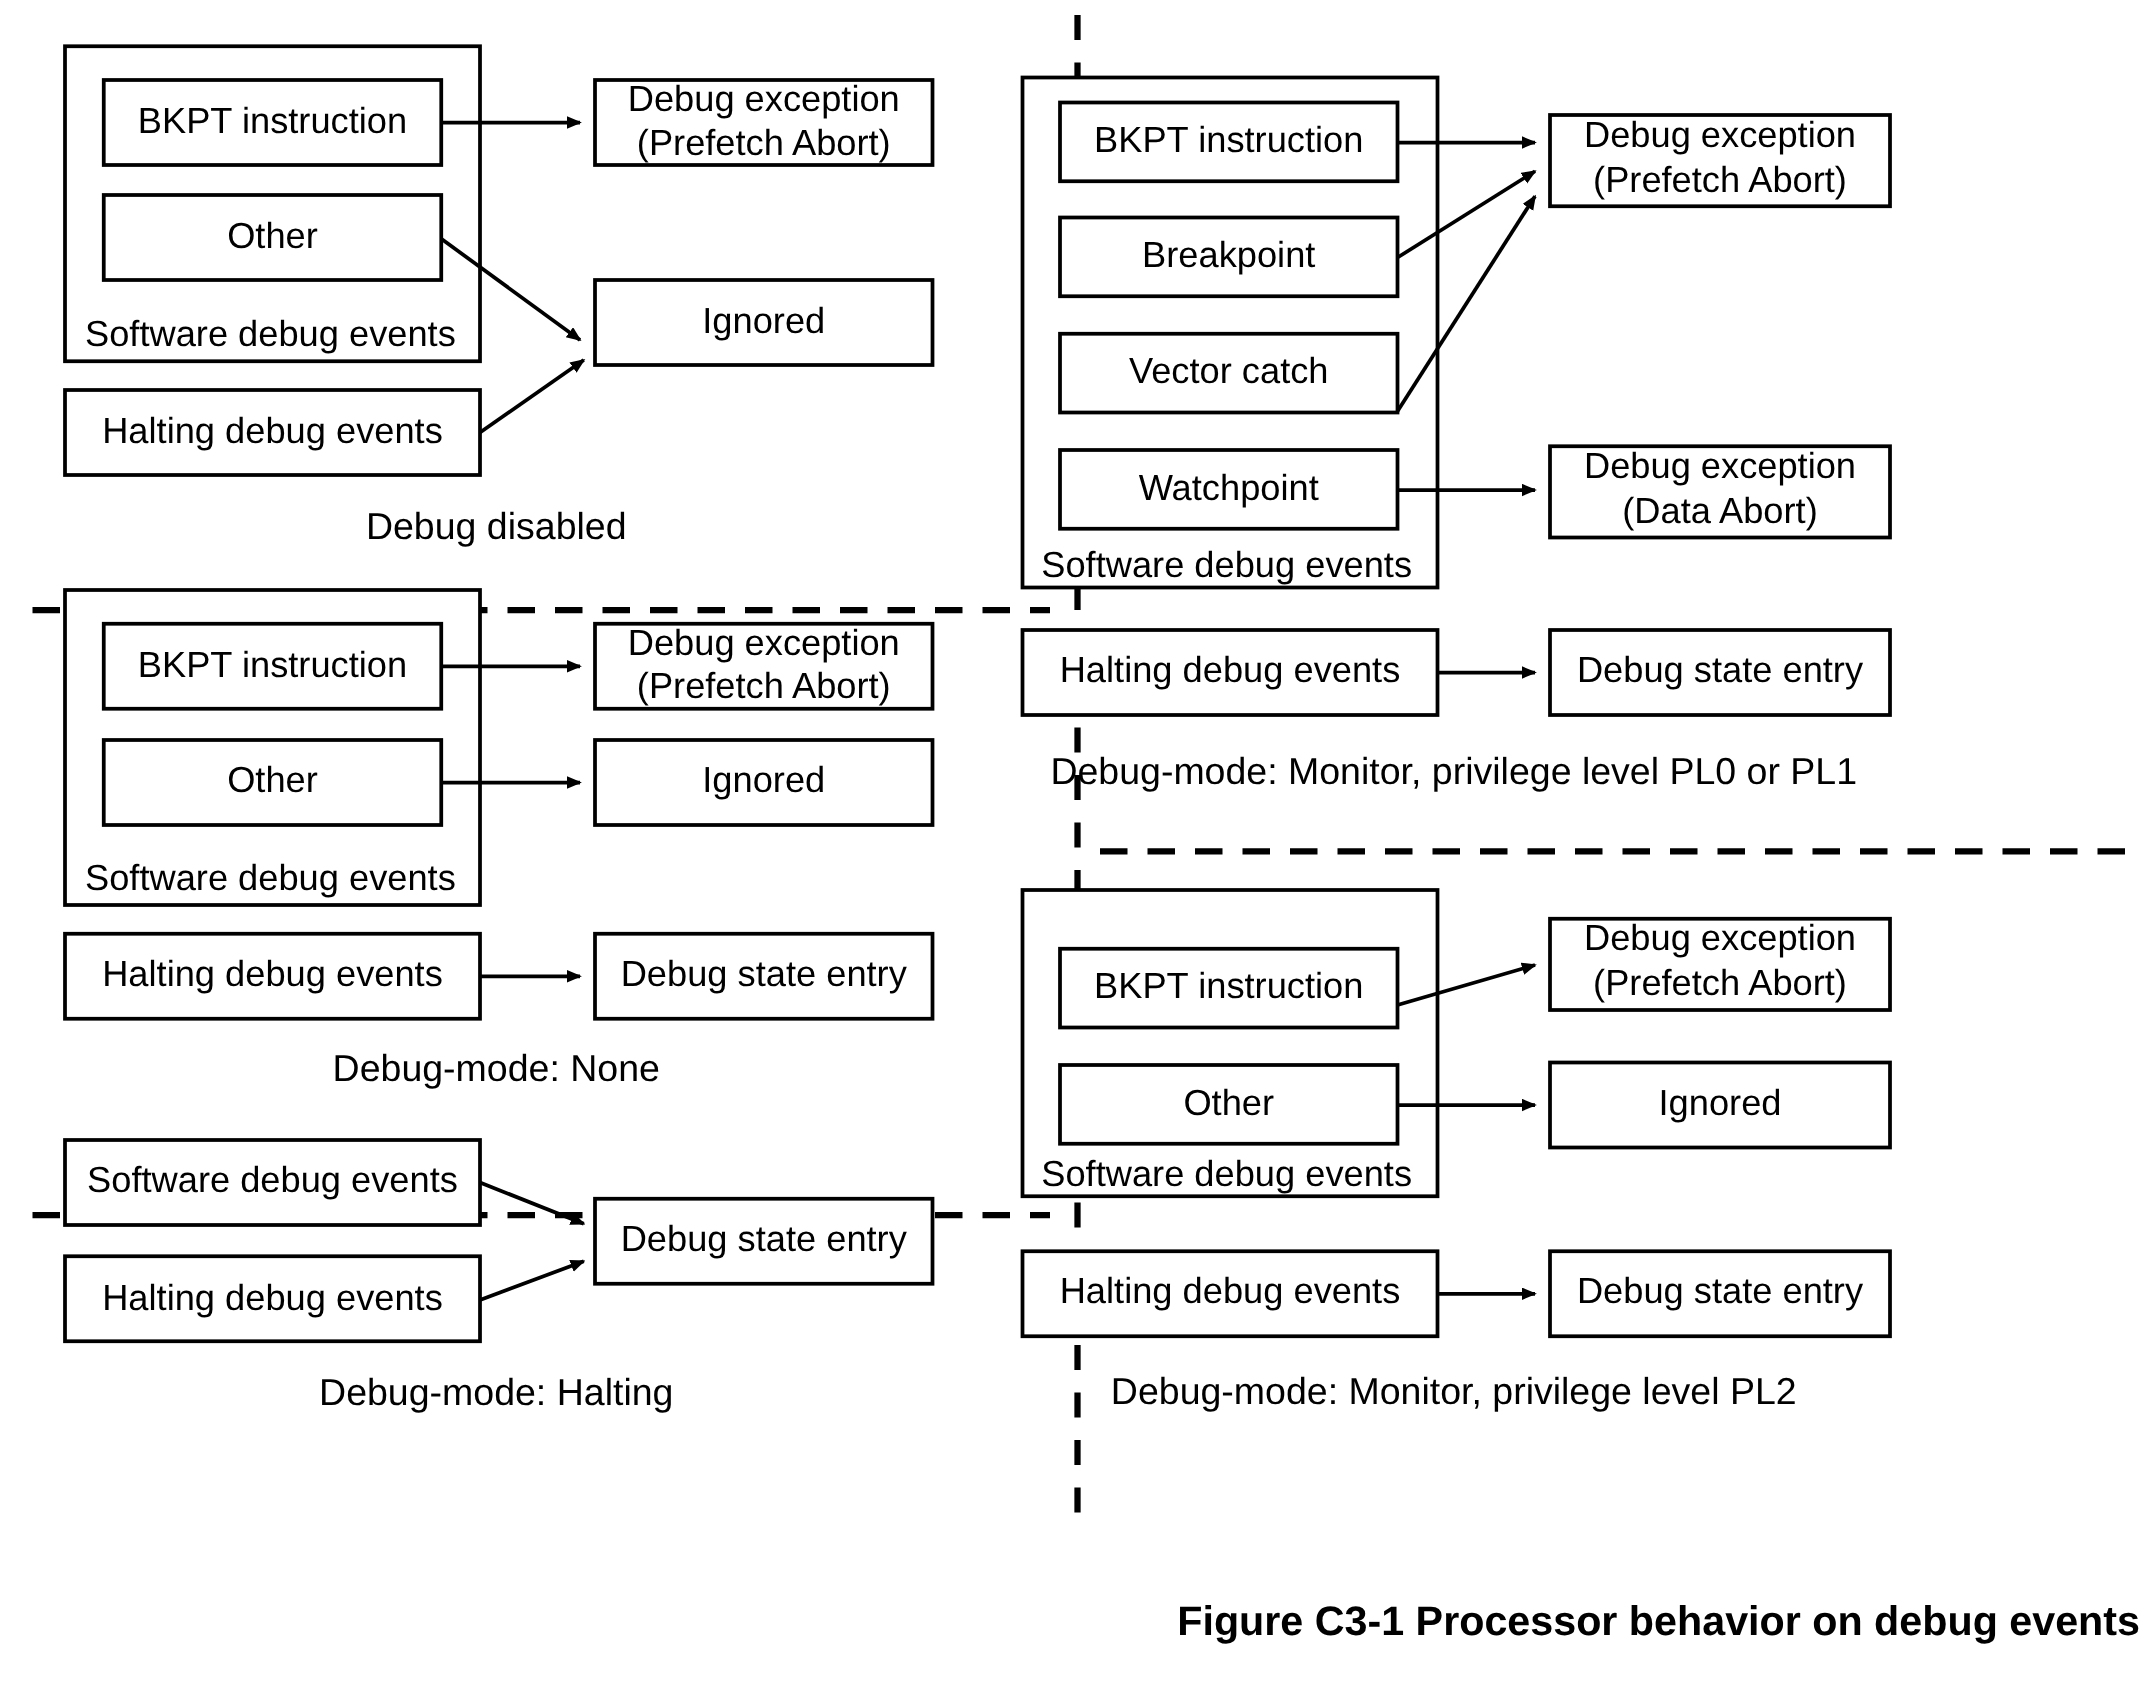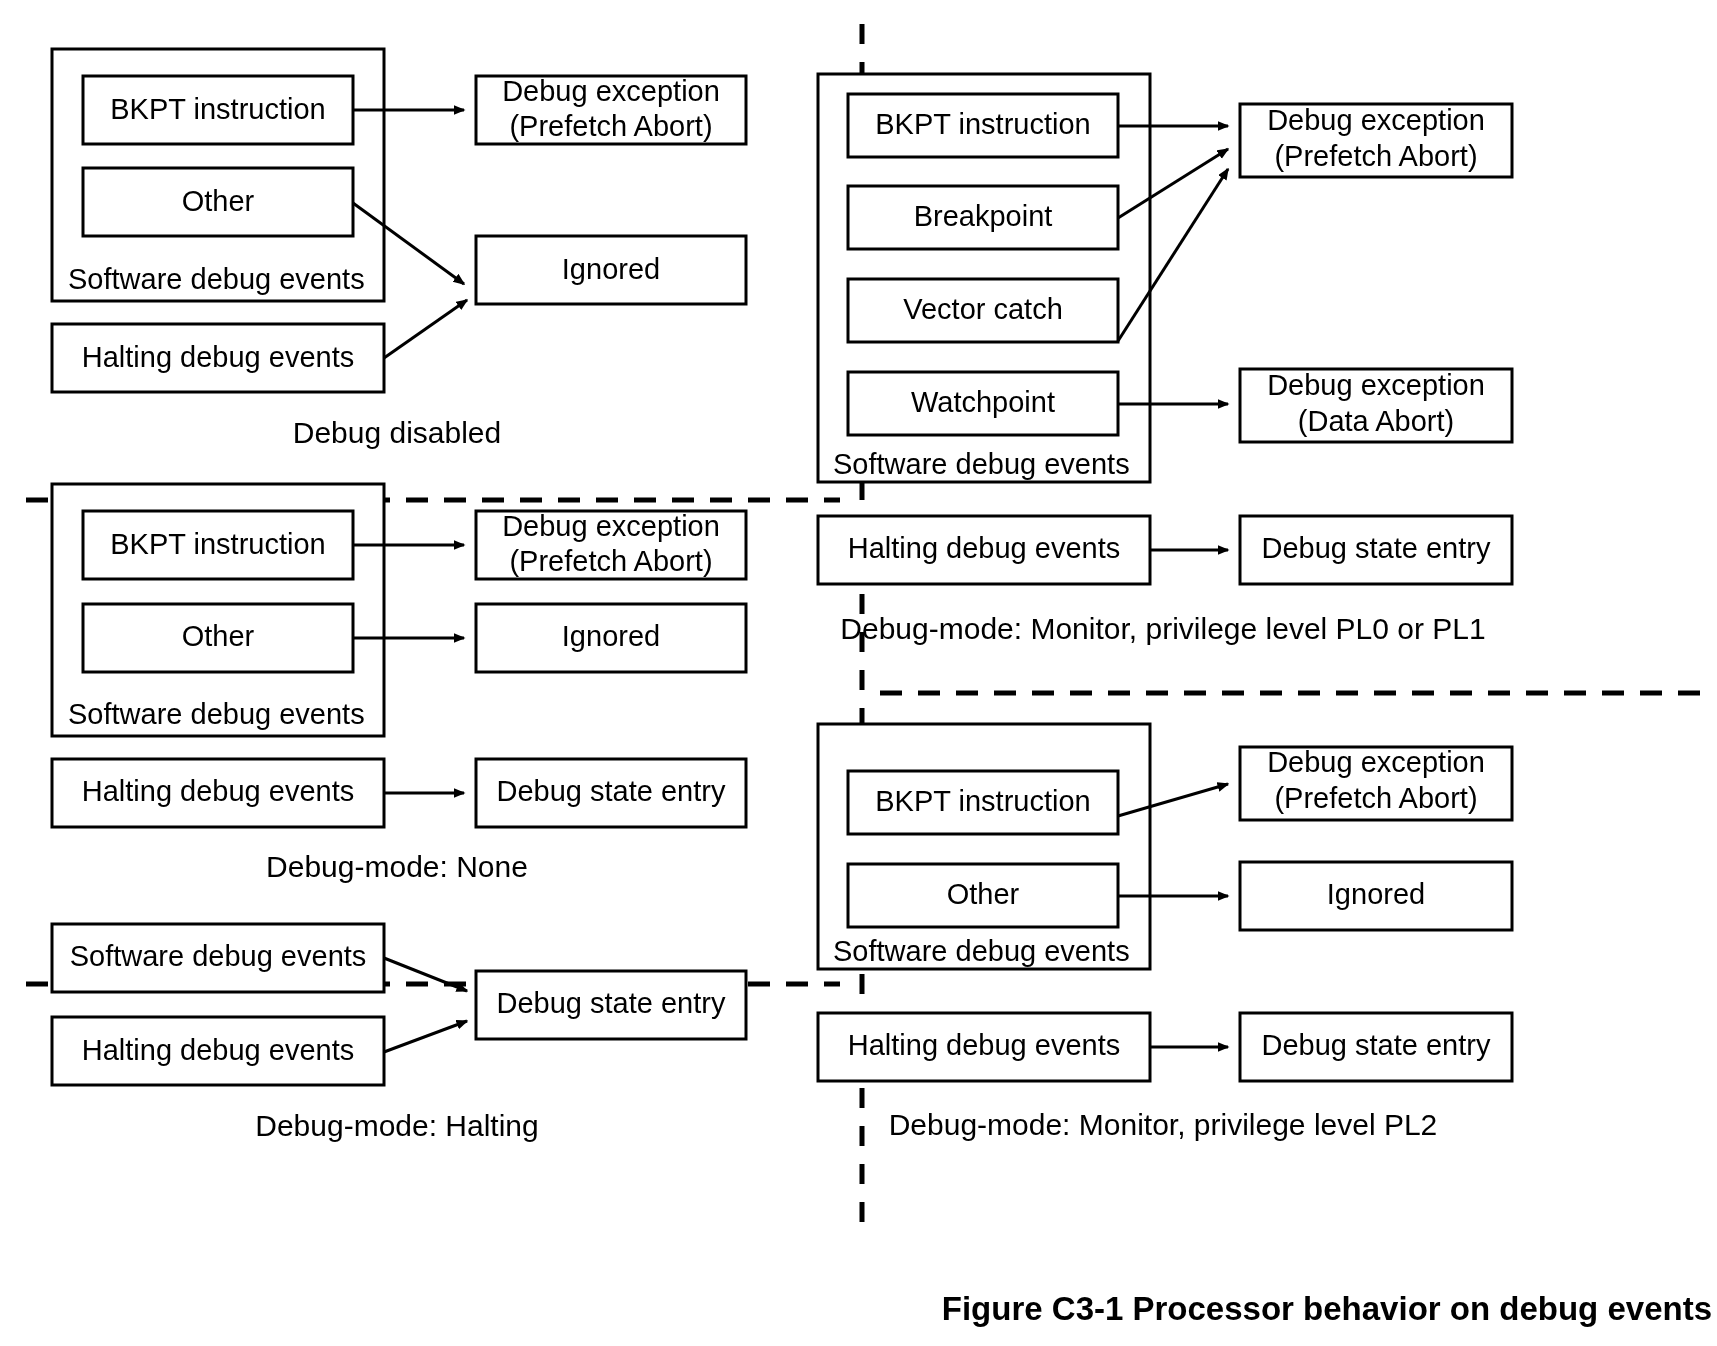--- a/index.html
+++ b/index.html
@@ -9,21 +9,21 @@
   }
   body {
     width: 1717px;
     height: 1346px;
     font-family: "Liberation Sans", sans-serif;
     overflow: hidden;
     position: relative;
   }
   #figure-root {
     position: absolute;
-    left: 0; top: 16px;
+    left: 0; top: 4px;
     width: 1717px;
     height: 980px;
   }
   svg { display: block; }
   .box {
     fill: #ffffff;
     stroke: #000000;
     stroke-width: 3;
   }
   .group-box {

